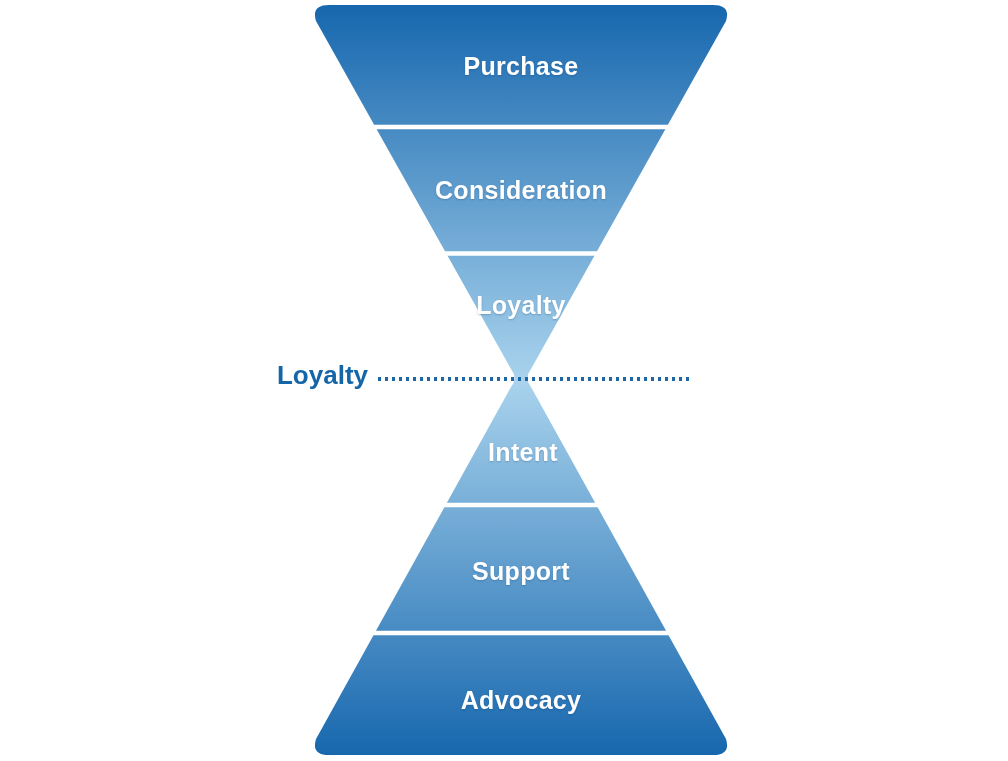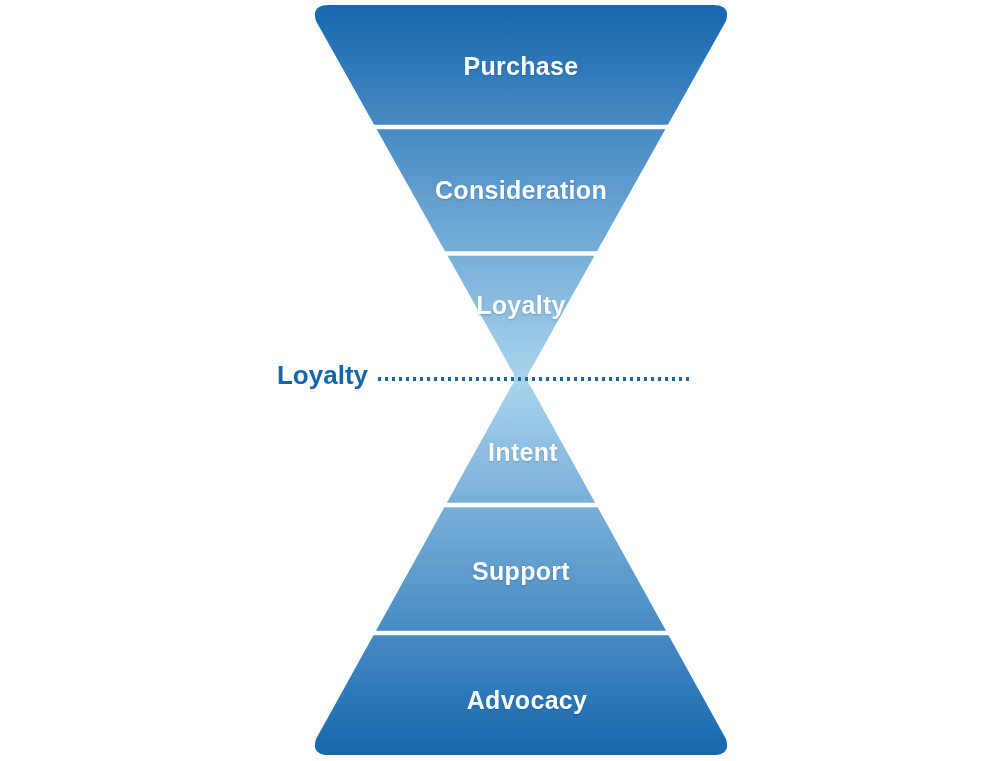--- a/index.html
+++ b/index.html
@@ -21,21 +21,21 @@
     font-size: 25px;
     letter-spacing: 0.3px;
     white-space: nowrap;
     text-shadow: 0 1px 2px rgba(15, 60, 105, 0.28);
   }
   .lbl-awareness     { left: 521px; top: 66px;  }
   .lbl-consideration { left: 521px; top: 190px; }
   .lbl-intent        { left: 521px; top: 305px; }
   .lbl-support       { left: 523px; top: 452px; }
   .lbl-loyalty       { left: 521px; top: 571px; }
-  .lbl-advocacy      { left: 521px; top: 700px; margin-left: 6px; }
+  .lbl-advocacy      { left: 521px; top: 700px; }
 
   .purchase-label {
     position: absolute;
     top: 375px;
     right: 640px;
     transform: translateY(-50%);
     color: var(--purchase-label-text, #1565a9);
     font-weight: bold;
     font-size: 26px;
     white-space: nowrap;

